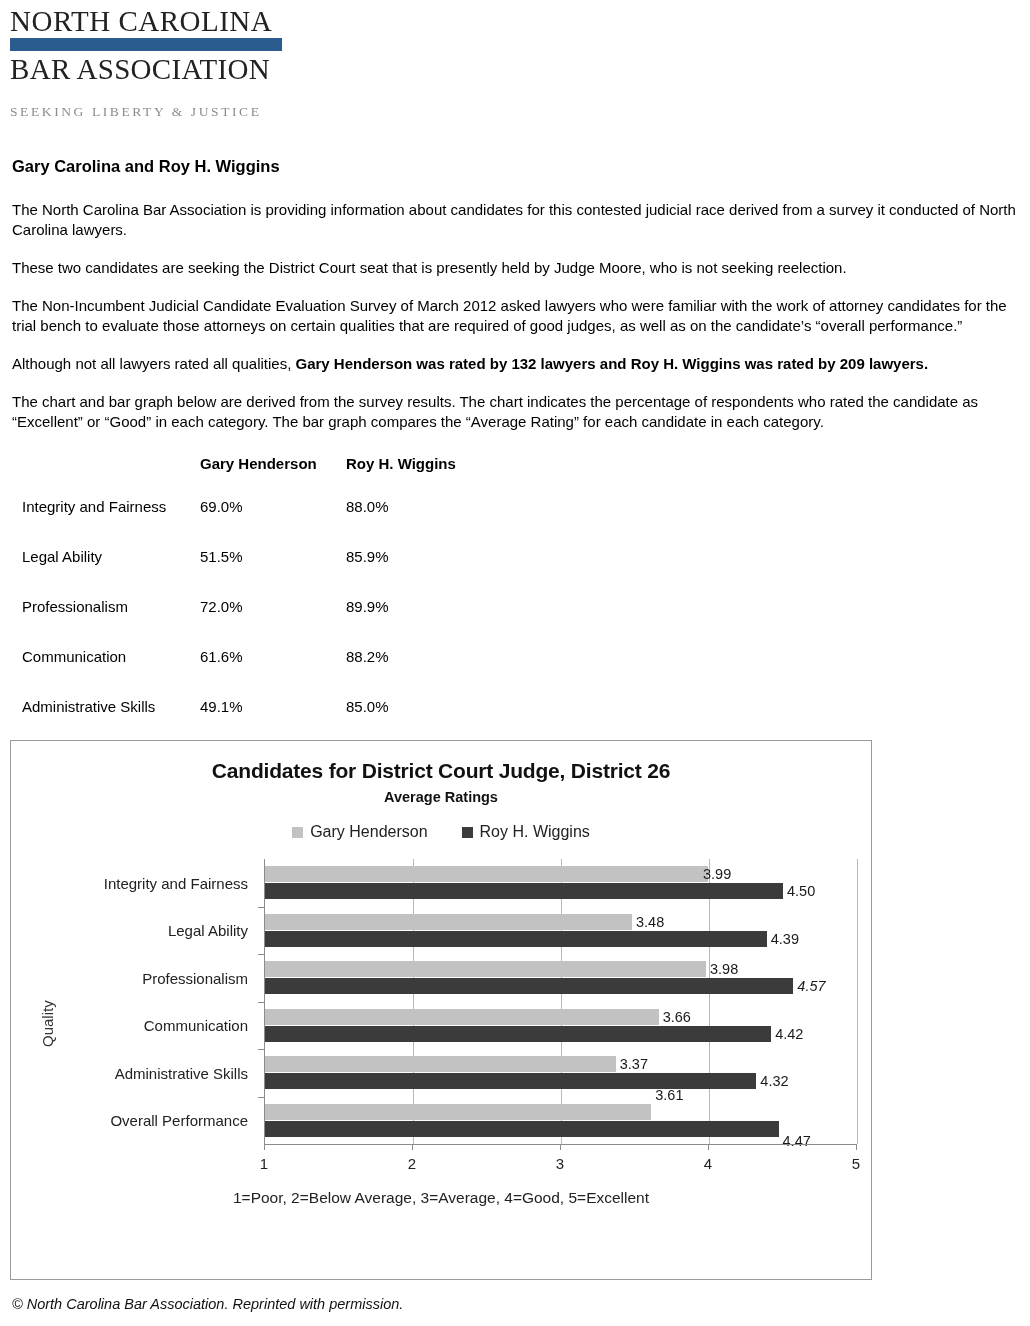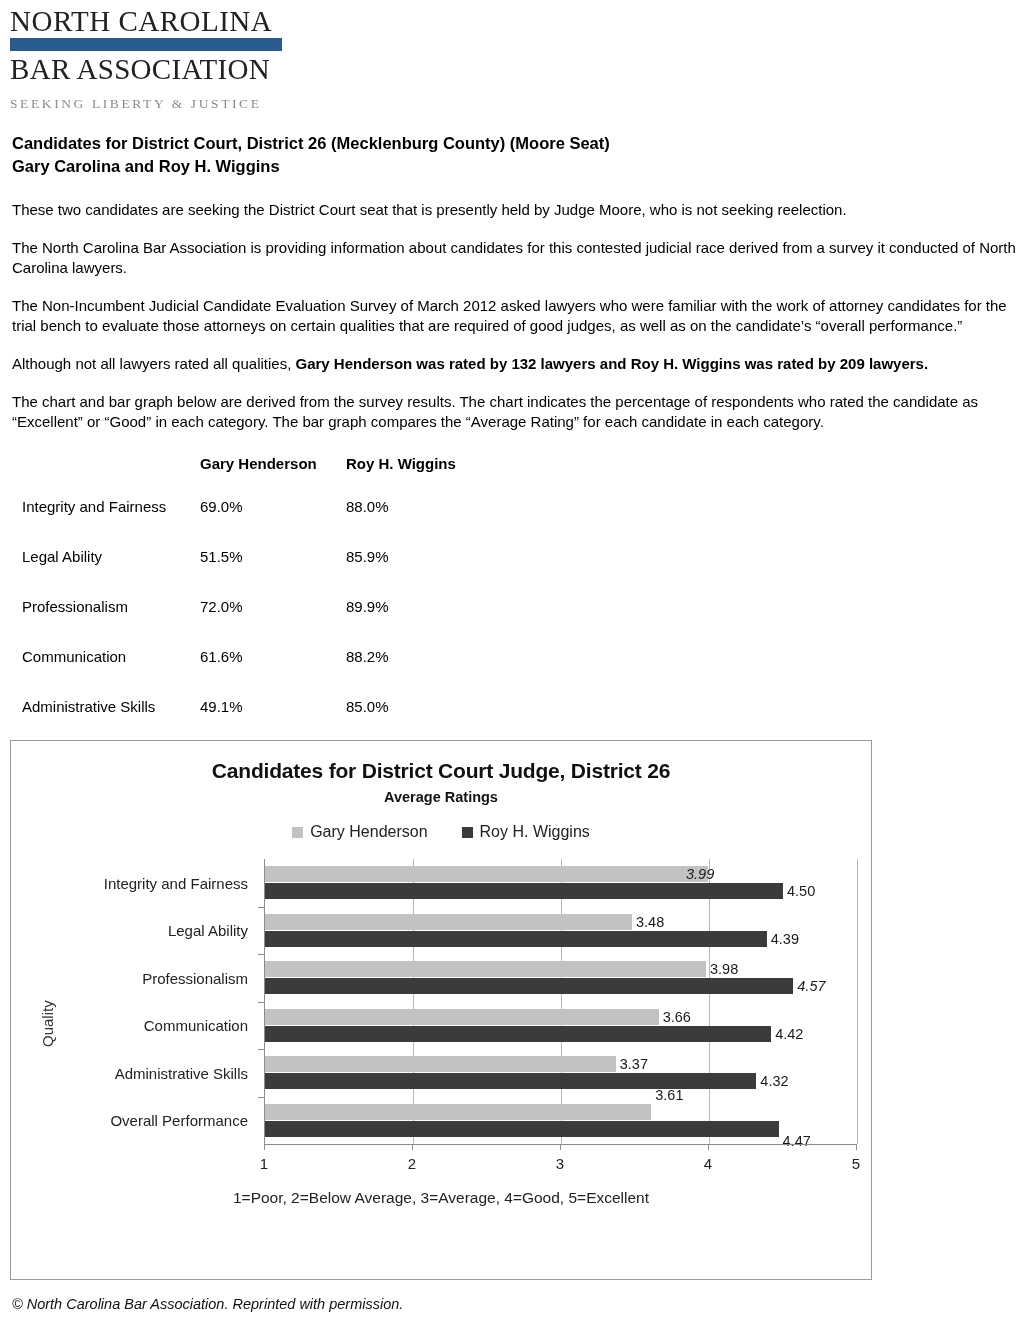--- a/index.html
+++ b/index.html
@@ -43,21 +43,21 @@
     line-height: 30px;
     letter-spacing: 0.3px;
     color: #222222;
     white-space: nowrap;
   }
   .logo-tagline {
     font-family: "Liberation Serif", serif;
     font-size: 13.5px;
     letter-spacing: 2.6px;
     color: #8b8b8b;
-    margin-top: 12px;
+    margin-top: 20px;
     white-space: nowrap;
   }
 
   
   .doc {
     position: absolute;
     left: 12px;
     top: 132px;
     width: 1006px;
   }
@@ -251,25 +251,25 @@
 
 <div class="logo-block">
   <div class="logo-line1">NORTH CAROLINA</div>
   <div class="logo-rule"></div>
   <div class="logo-line2">BAR ASSOCIATION</div>
   <div class="logo-tagline">SEEKING LIBERTY &amp; JUSTICE</div>
 </div>
 
 <div class="doc">
   <h1 class="doc-title">
-    <span>Candidates for District Court, District 26 (Mecklenburg County) (Moore Seat)</span><br>
+    <br>
     <span>Gary Carolina and Roy H. Wiggins</span>
   </h1>
+  <p class="para">The North Carolina Bar Association is providing information about candidates for this contested judicial race derived from a survey it conducted of North Carolina lawyers.</p>
   <p class="para">These two candidates are seeking the District Court seat that is presently held by Judge Moore, who is not seeking reelection.</p>
-  <p class="para">The North Carolina Bar Association is providing information about candidates for this contested judicial race derived from a survey it conducted of North Carolina lawyers.</p>
   <p class="para">The Non-Incumbent Judicial Candidate Evaluation Survey of March 2012 asked lawyers who were familiar with the work of attorney candidates for the trial bench to evaluate those attorneys on certain qualities that are required of good judges, as well as on the candidate’s “overall performance.”</p>
   <p class="para"><span>Although not all lawyers rated all qualities, </span><b>Gary Henderson was rated by 132 lawyers and Roy H. Wiggins was rated by 209 lawyers.</b></p>
   <p class="para">The chart and bar graph below are derived from the survey results.  The chart indicates the percentage of respondents who rated the candidate as “Excellent” or “Good” in each category.  The bar graph compares the “Average Rating” for each candidate in each category.</p>
 </div>
 
 <table class="pct-table">
   <thead>
     <tr>
       <th class="col-quality"></th>
       <th class="col-gh">Gary Henderson</th>
@@ -334,21 +334,21 @@
         <div class="cat-label" style="top: 166.25px;">Communication</div>
         <div class="cat-label" style="top: 213.75px;">Administrative Skills</div>
         <div class="cat-label" style="top: 261.25px;">Overall Performance</div>
       </div>
     <div class="plot-area" id="plot-area">
         <div class="gridline" style="left: 148px;"></div>
         <div class="gridline" style="left: 296px;"></div>
         <div class="gridline" style="left: 444px;"></div>
         <div class="gridline" style="left: 592px;"></div>
         <div class="bar" style="top: 7.25px; width: 442.52px; background: rgb(194, 194, 194);"></div>
-        <div class="bar-label" style="left: 421px; top: 15.25px; font-style: italic;">3.99</div>
+        <div class="bar-label" style="left: 438px; top: 15.25px;">3.99</div>
         <div class="bar" style="top: 24.25px; width: 518px; background: rgb(59, 59, 59);"></div>
         <div class="bar-label" style="left: 522px; top: 32.25px;">4.50</div>
         <div class="bar" style="top: 54.75px; width: 367.04px; background: rgb(194, 194, 194);"></div>
         <div class="bar-label" style="left: 371.04px; top: 62.75px;">3.48</div>
         <div class="bar" style="top: 71.75px; width: 501.72px; background: rgb(59, 59, 59);"></div>
         <div class="bar-label" style="left: 505.72px; top: 79.75px;">4.39</div>
         <div class="bar" style="top: 102.25px; width: 441.04px; background: rgb(194, 194, 194);"></div>
         <div class="bar-label" style="left: 445.04px; top: 110.25px;">3.98</div>
         <div class="bar" style="top: 119.25px; width: 528.36px; background: rgb(59, 59, 59);"></div>
         <div class="bar-label" style="left: 532.36px; top: 127.25px; font-style: italic;">4.57</div>

